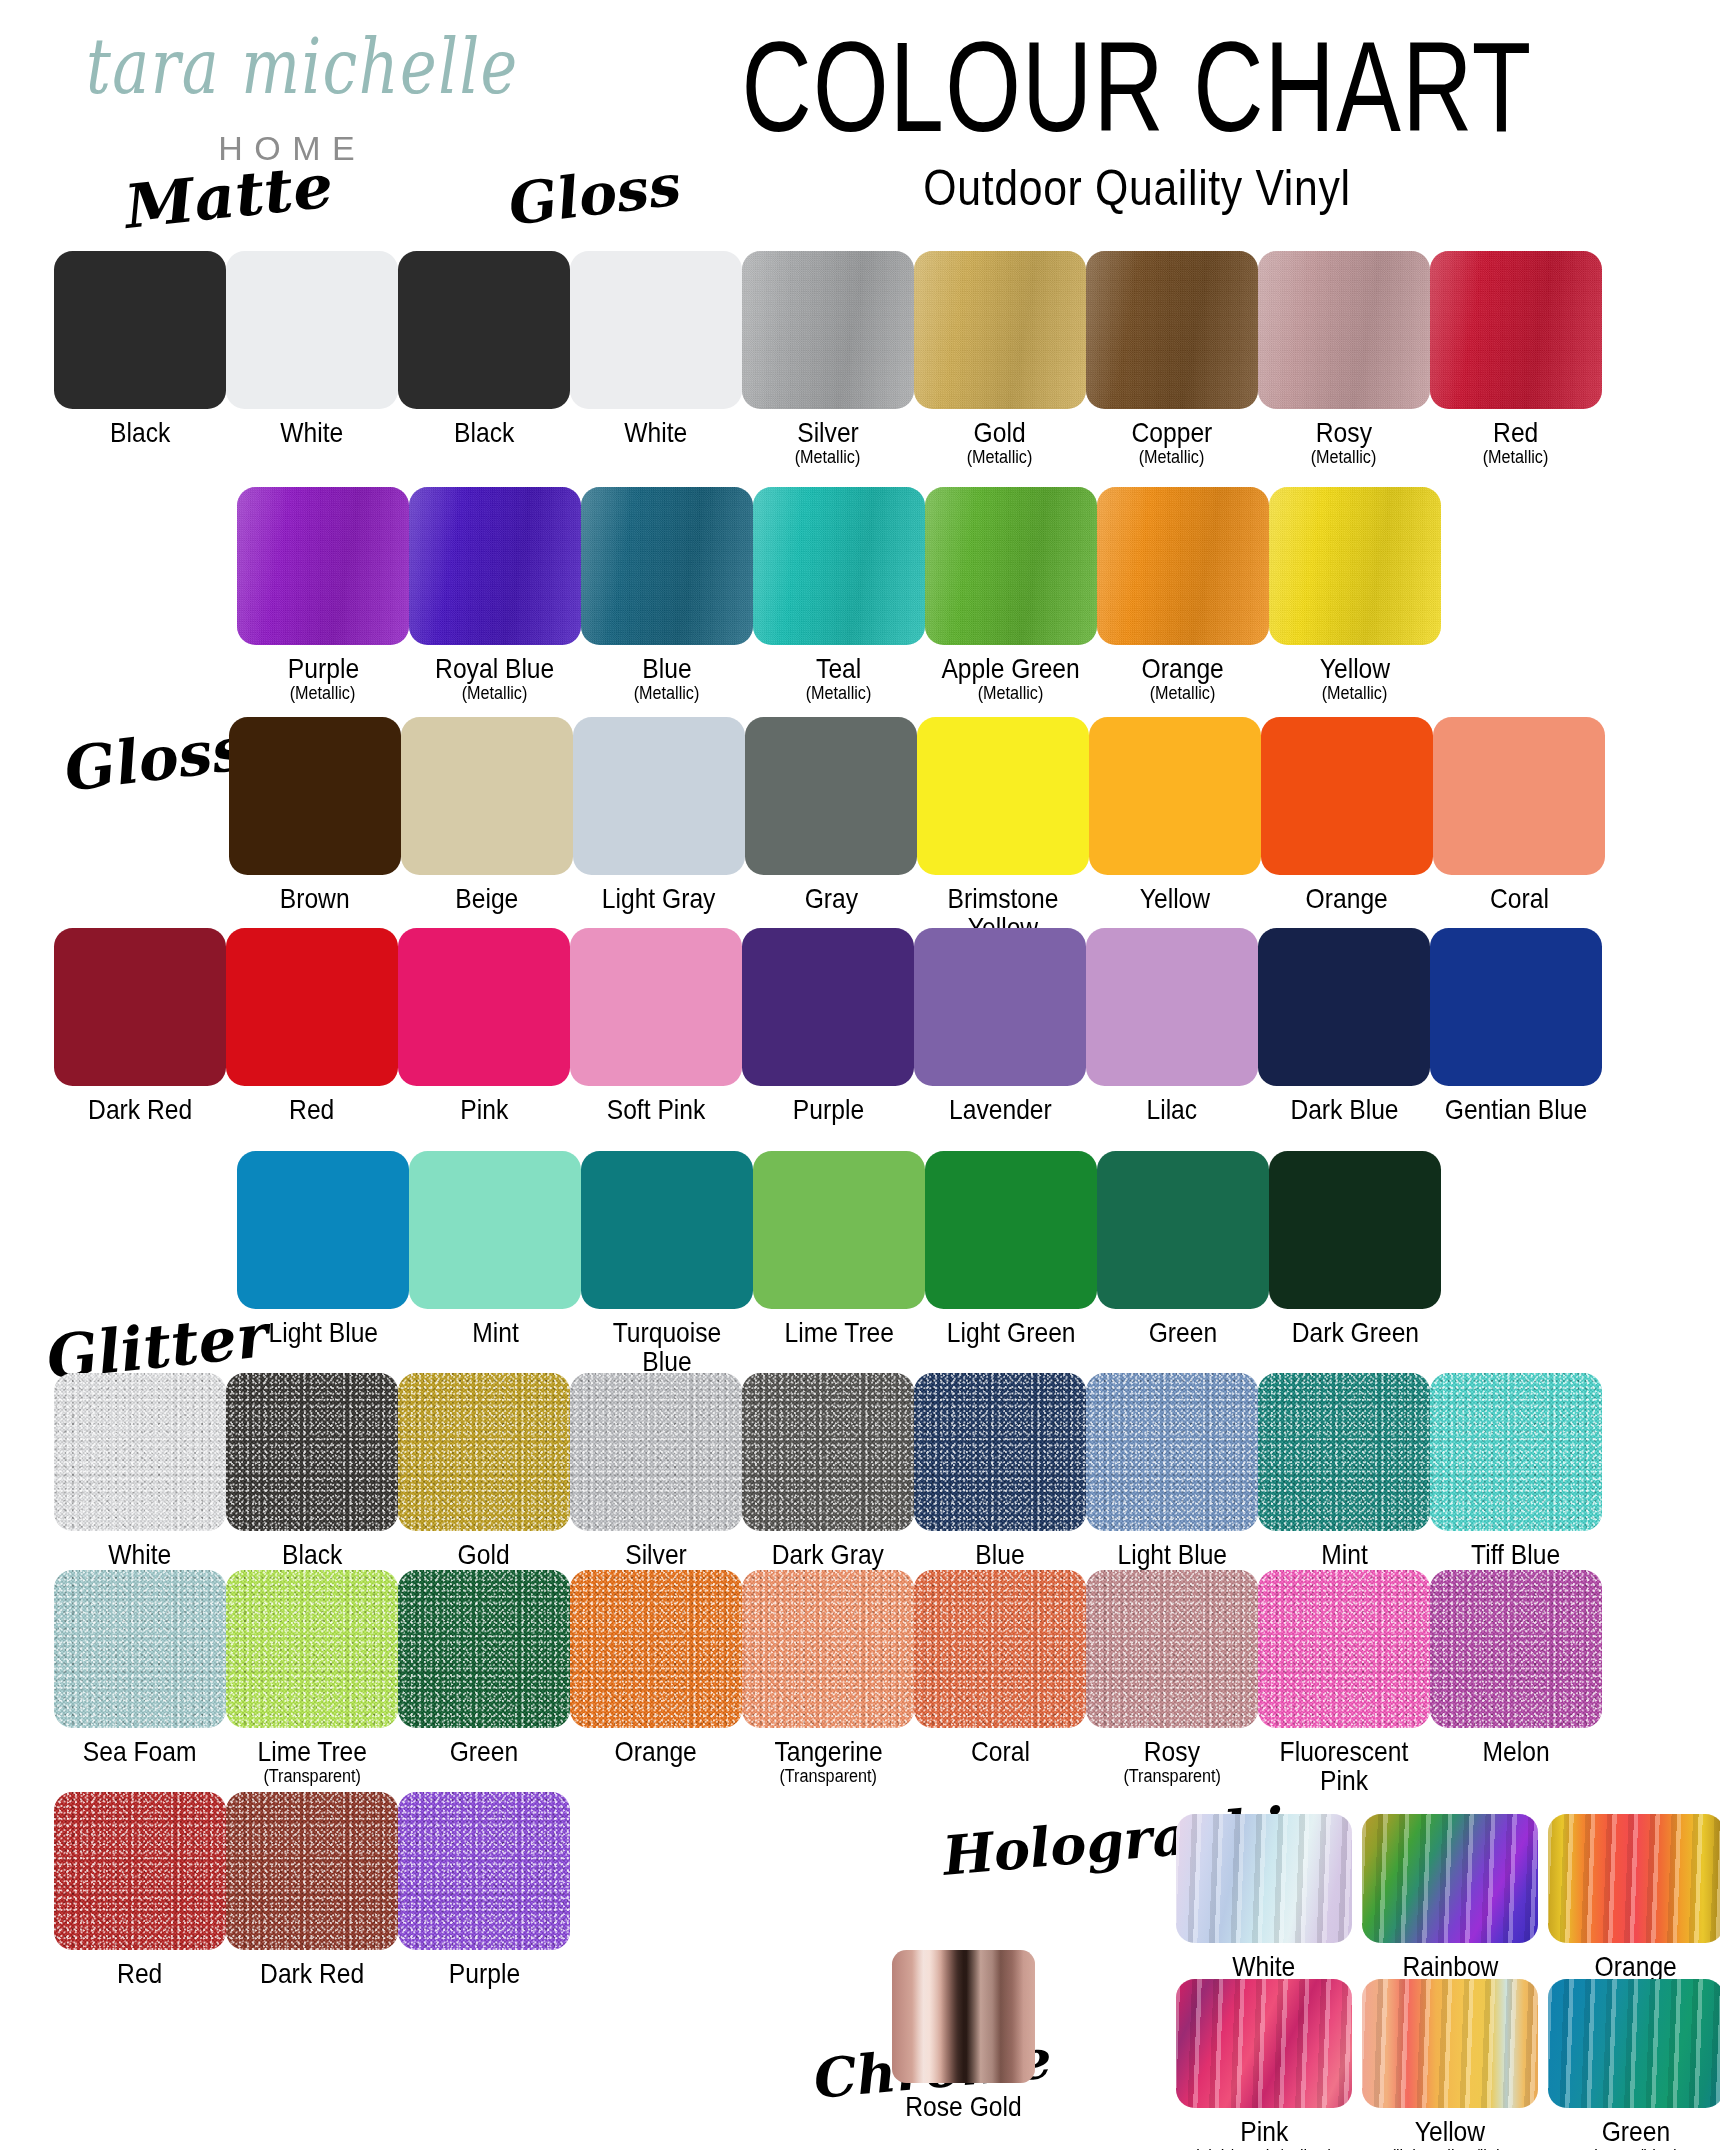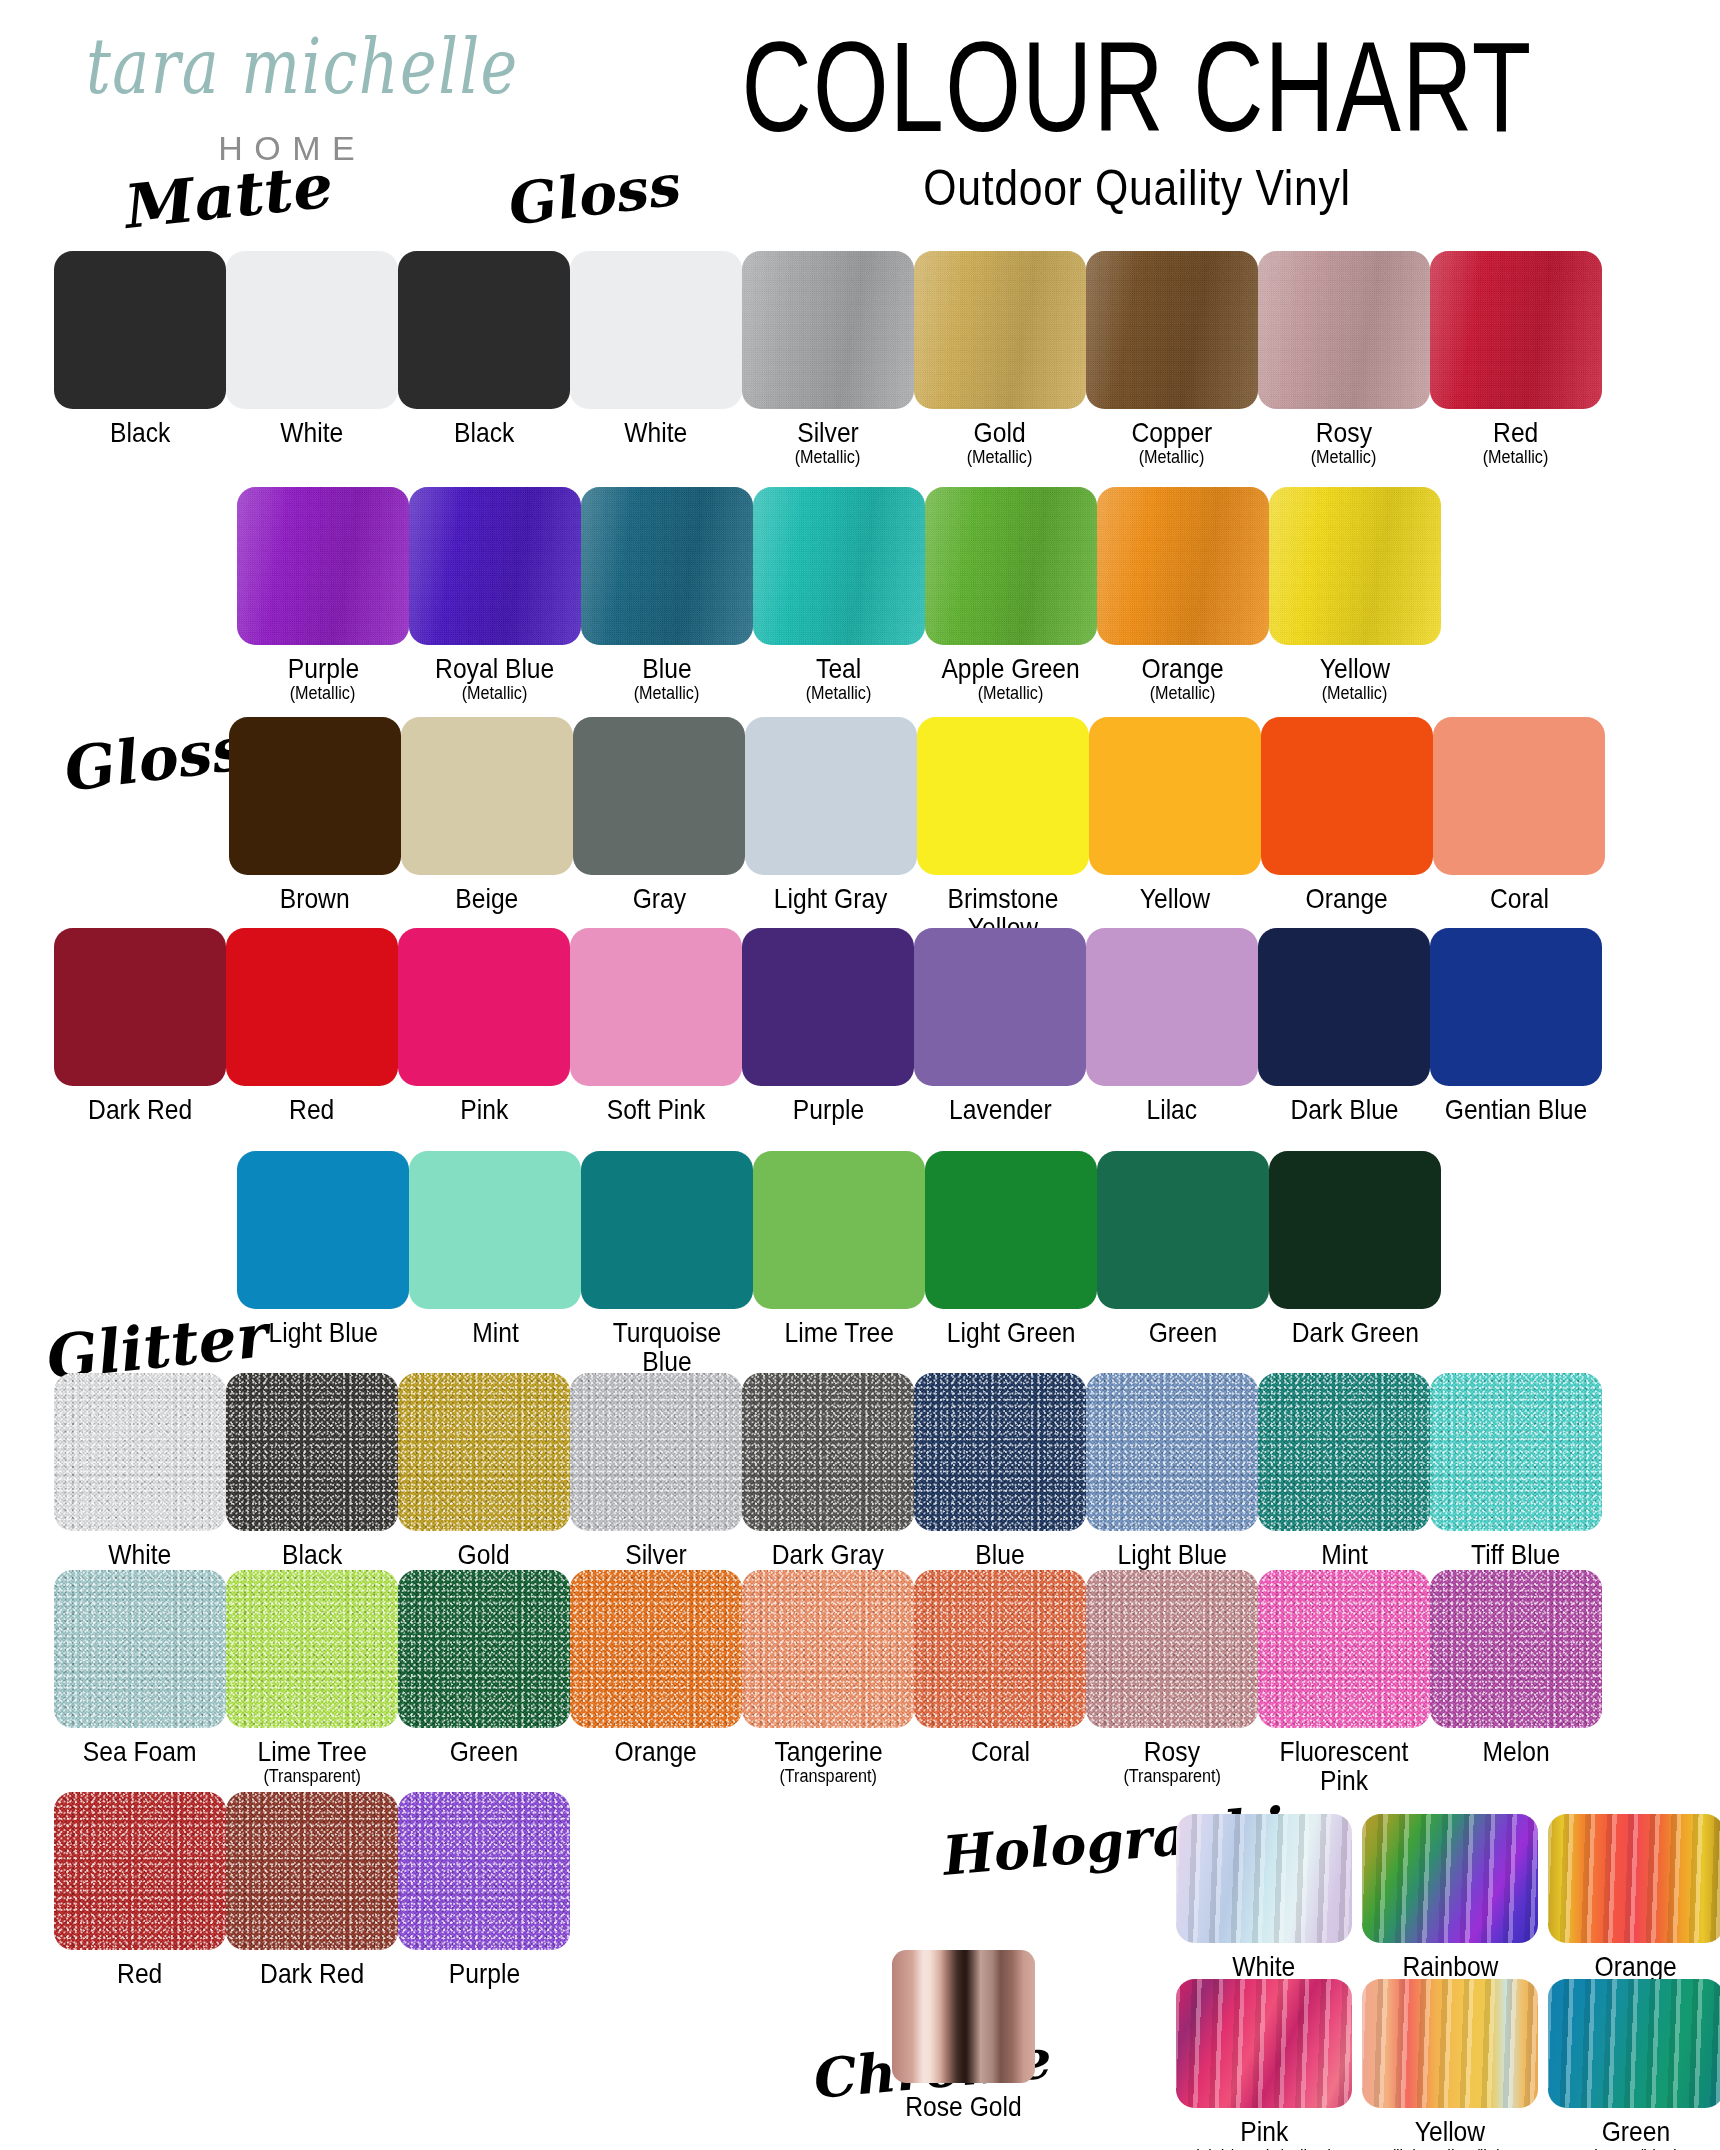--- a/index.html
+++ b/index.html
@@ -238,26 +238,26 @@
   <div class="row" id="row-3" style="left:229px; top:717px;justify-content:space-between;">
       <div class="cell">
         <div class="swatch " style="background: rgb(62, 34, 8);"></div>
         <div class="label">Brown</div>
       </div>
       <div class="cell">
         <div class="swatch " style="background: rgb(214, 203, 168);"></div>
         <div class="label">Beige</div>
       </div>
       <div class="cell">
+        <div class="swatch " style="background: rgb(200, 210, 220);"></div>
+        <div class="label">Light Gray</div>
+      </div>
+      <div class="cell">
         <div class="swatch " style="background: rgb(99, 107, 104);"></div>
         <div class="label">Gray</div>
-      </div>
-      <div class="cell">
-        <div class="swatch " style="background: rgb(200, 210, 220);"></div>
-        <div class="label">Light Gray</div>
       </div>
       <div class="cell">
         <div class="swatch " style="background: rgb(249, 238, 34);"></div>
         <div class="label">Brimstone Yellow</div>
       </div>
       <div class="cell">
         <div class="swatch " style="background: rgb(252, 179, 34);"></div>
         <div class="label">Yellow</div>
       </div>
       <div class="cell">

